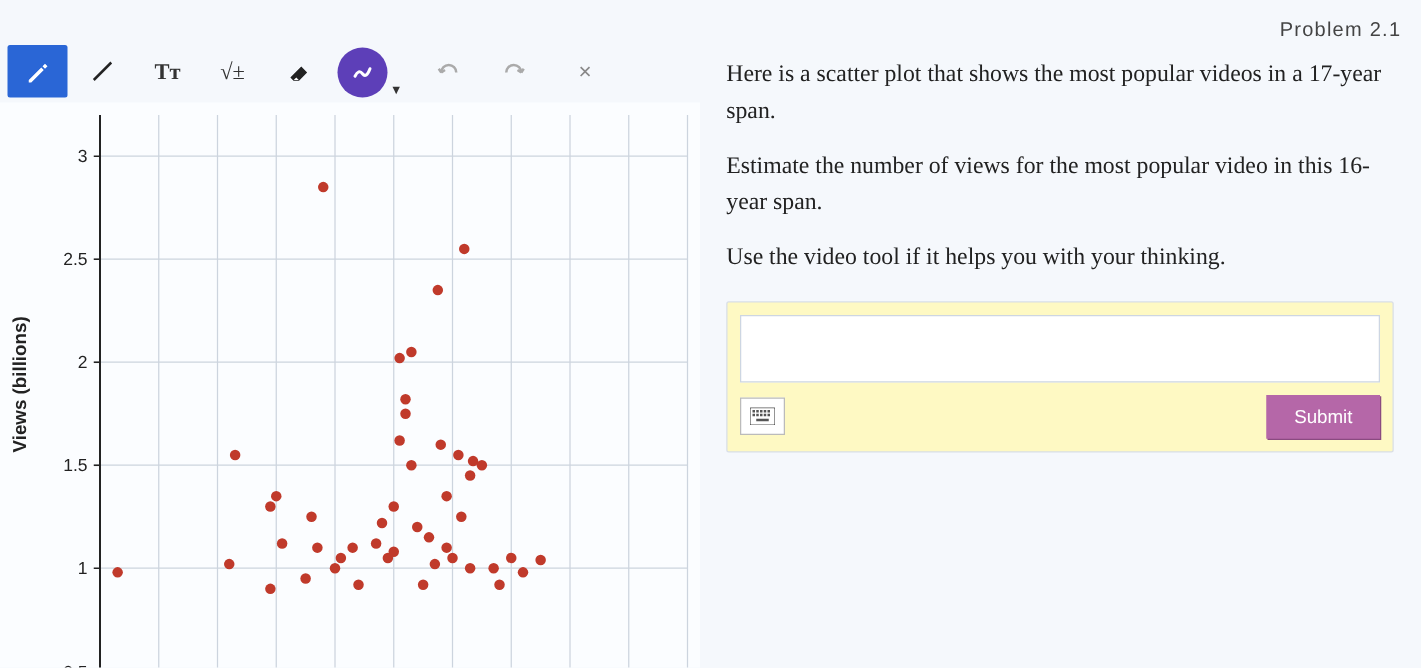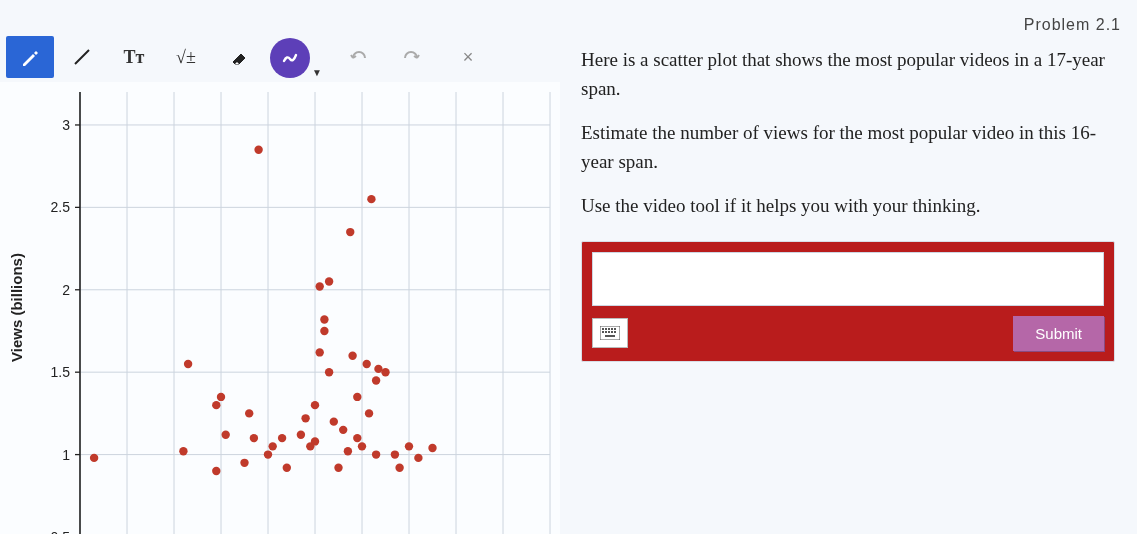--- a/index.html
+++ b/index.html
@@ -88,21 +88,21 @@
       display: flex;
       flex-direction: column;
       gap: 16px;
     }
     .q-text {
       font-size: 19px;
       line-height: 1.5;
       color: #222;
     }
     .answer-box {
-      background: #b91c1c;
+      background: #fef9c3;
       border: 1px solid #d8dee6;
       padding: 10px;
       margin-top: 4px;
       border-radius: 2px;
     }
     .answer-input {
       width: 100%;
       height: 54px;
       border: 1px solid #cdd6e2;
       background: #fff;

